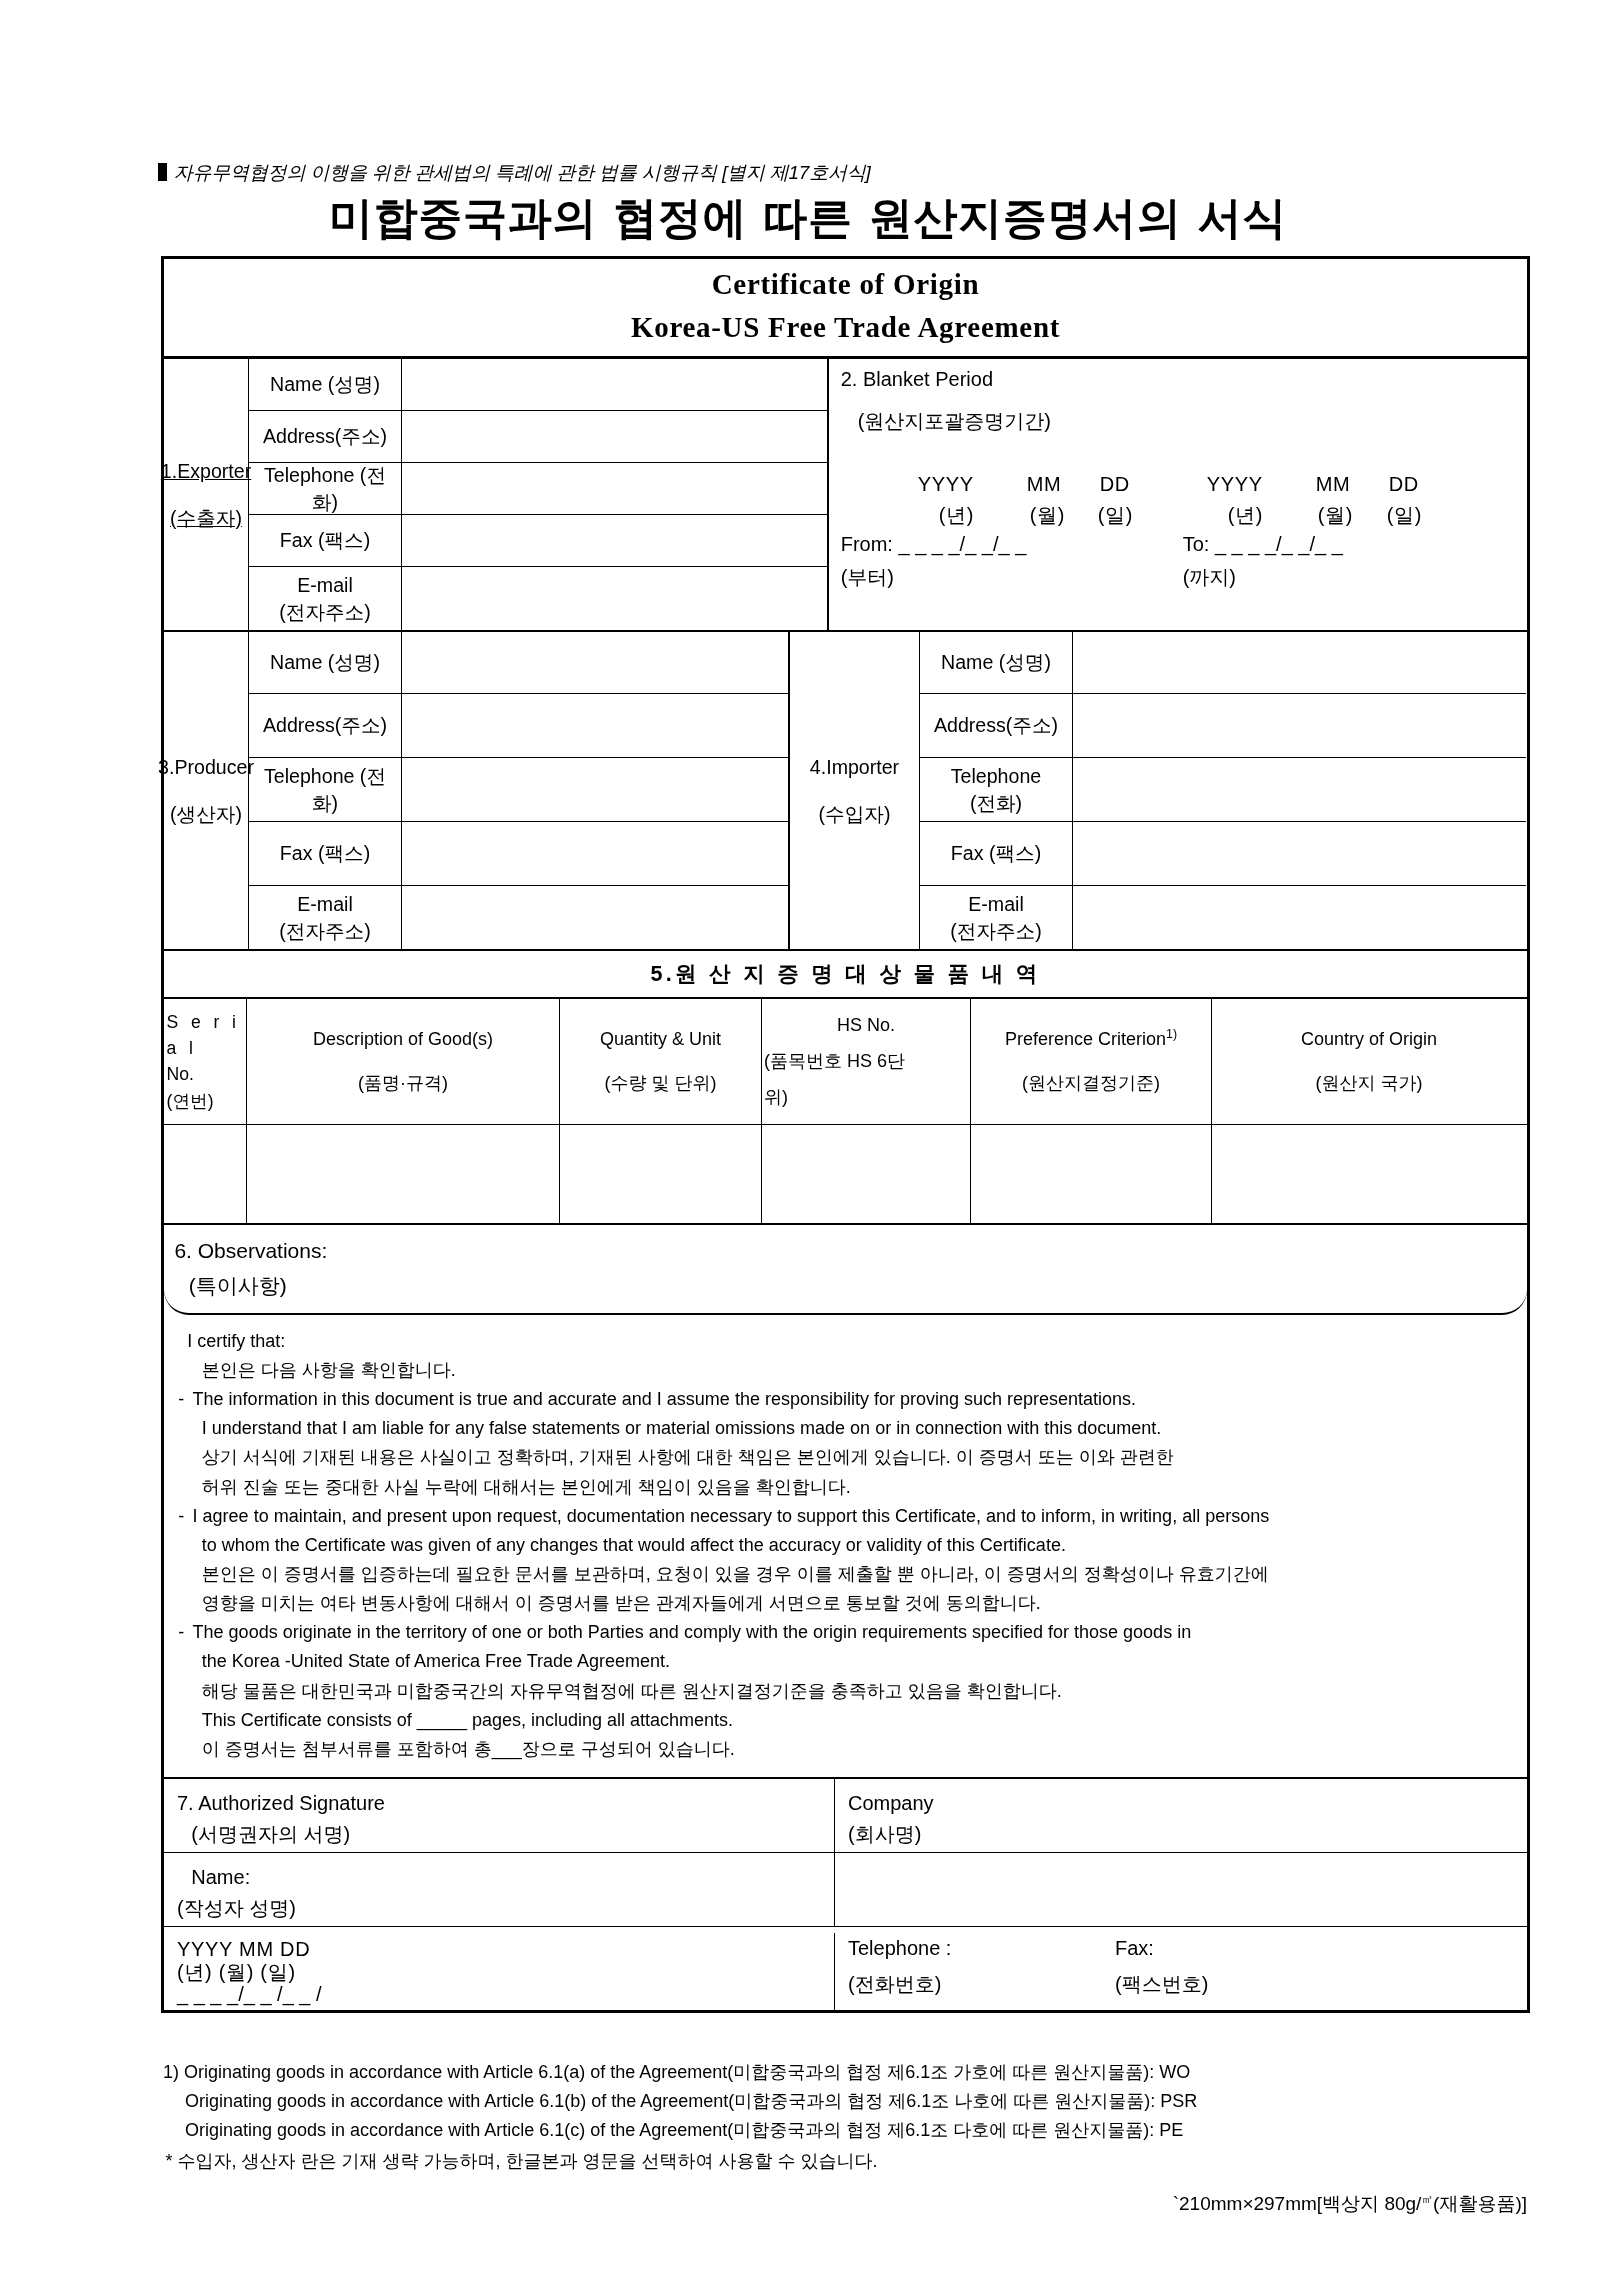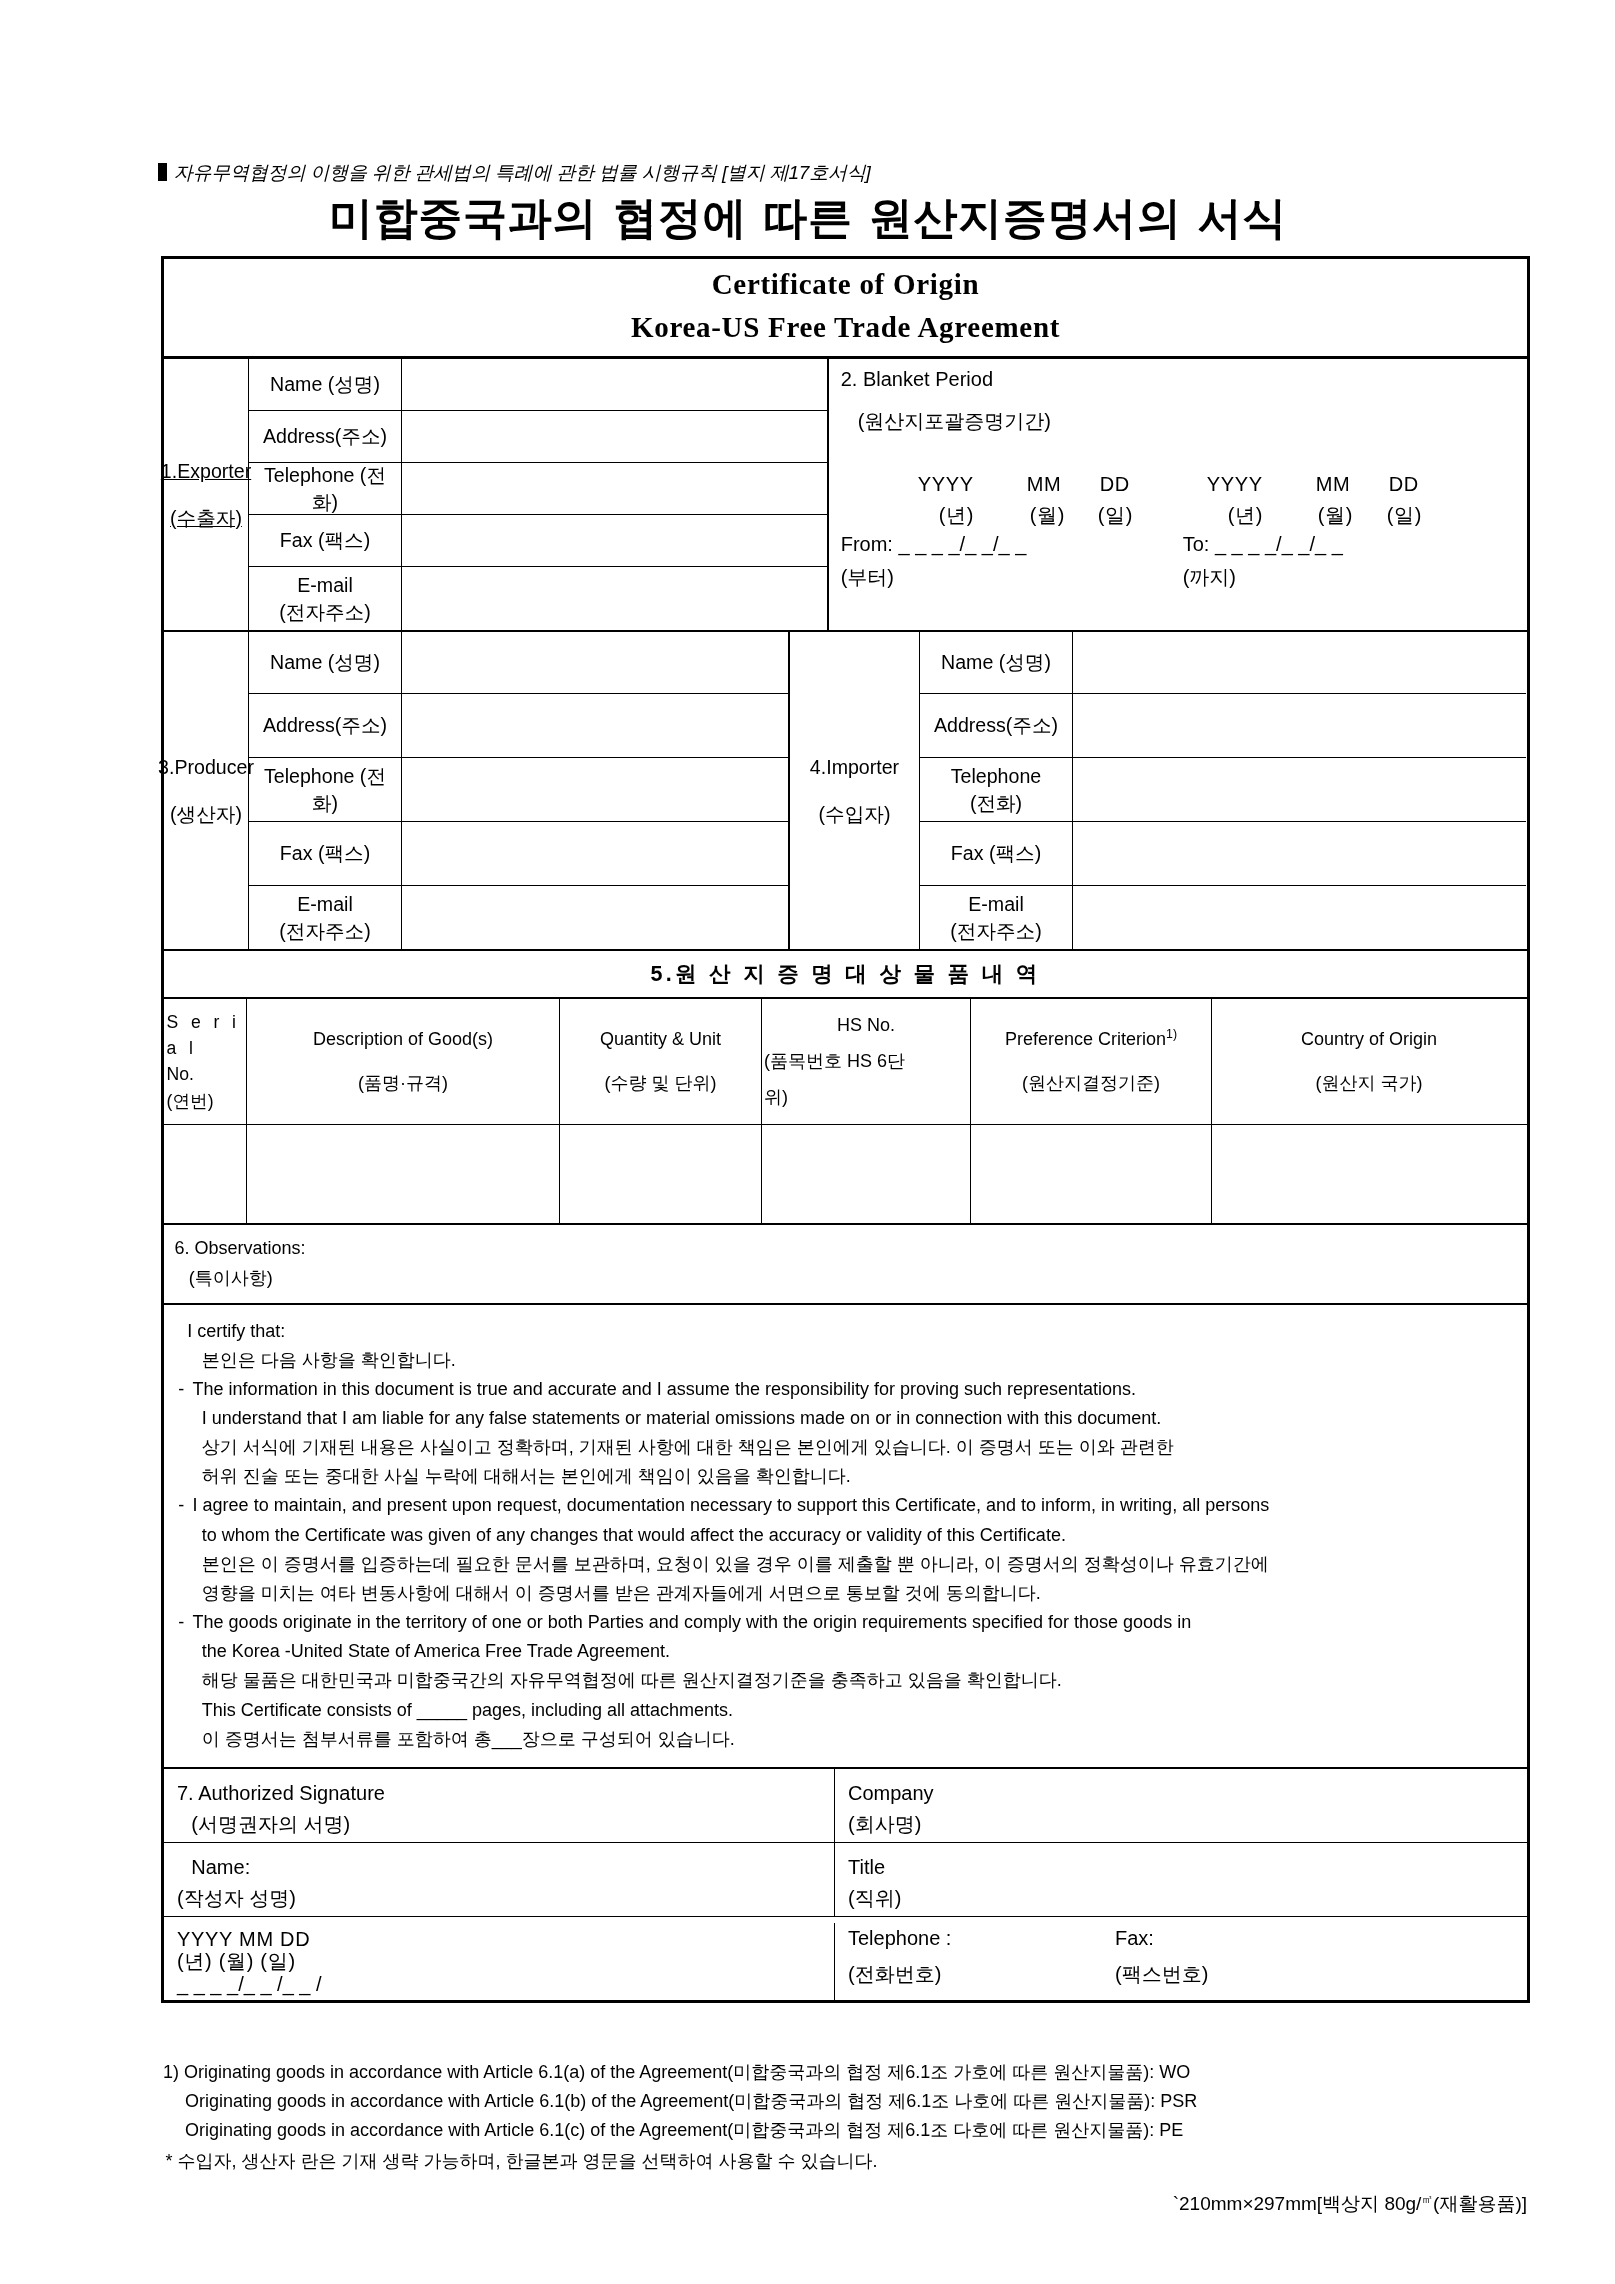--- a/index.html
+++ b/index.html
@@ -168,23 +168,24 @@
     font-size: 17.6px;
   }
   .goods-head .serial-cell .sp { letter-spacing: 3.9px; }
   .goods-head .hs-cell { align-items: stretch; text-align: left; }
   .goods-head .hs-cell .c { text-align: center; }
   .sup { font-size: 12.4px; vertical-align: super; }
   .goods-body .cell { height: 98px; }
 
   
   .obs {
-    font-size: 18px;
+    font-size: 21px;
     padding: 7.8px 0 9px 10.4px;
     line-height: 1.7;
+    border-radius: 25px;
   }
   .obs .ko { margin-left: 14.3px; }
 
   
   .certify {
     font-size: 18px;
     line-height: 1.62;
     padding: 11.7px 14.3px 13px 14.3px;
   }
   .certify .l { white-space: nowrap; }
@@ -460,24 +461,20 @@
         <div>Company</div>
         <div>(회사명)</div>
       </div>
     </div>
 
     <div class="row bb1">
       <div class="cell br1 sig-cell" style="width:671px;height:73px;">
         <div class="ko">Name:</div>
         <div>(작성자 성명)</div>
       </div>
-      <div class="cell sig-cell" style="width:691px;height:73px;">
-        <div>Title</div>
-        <div>(직위)</div>
-      </div>
     </div>
 
     <div class="row">
       <div class="cell br1 sig-date" style="width:671px;margin-top:6px;">
         <div class="d1">YYYY      MM    DD</div>
         <div class="d2">(년)      (월)   (일)</div>
         <div class="d3">_ _ _ _/_ _ /_ _ /</div>
       </div>
       <div class="cell sig-tf" style="width:691px;">
         <span class="t1">Telephone :</span>

